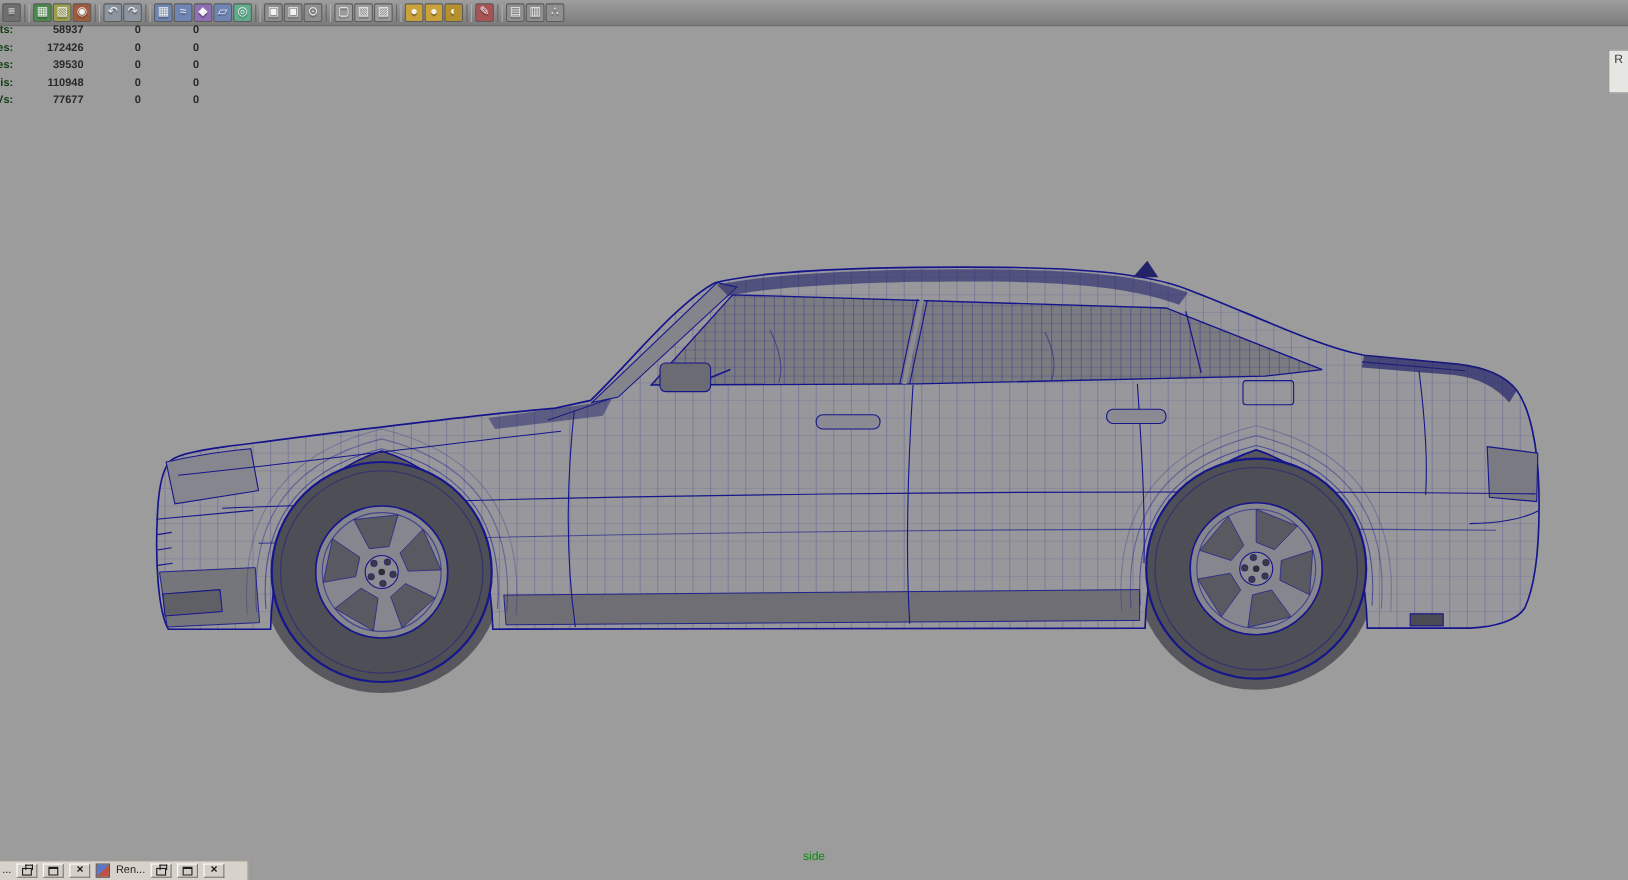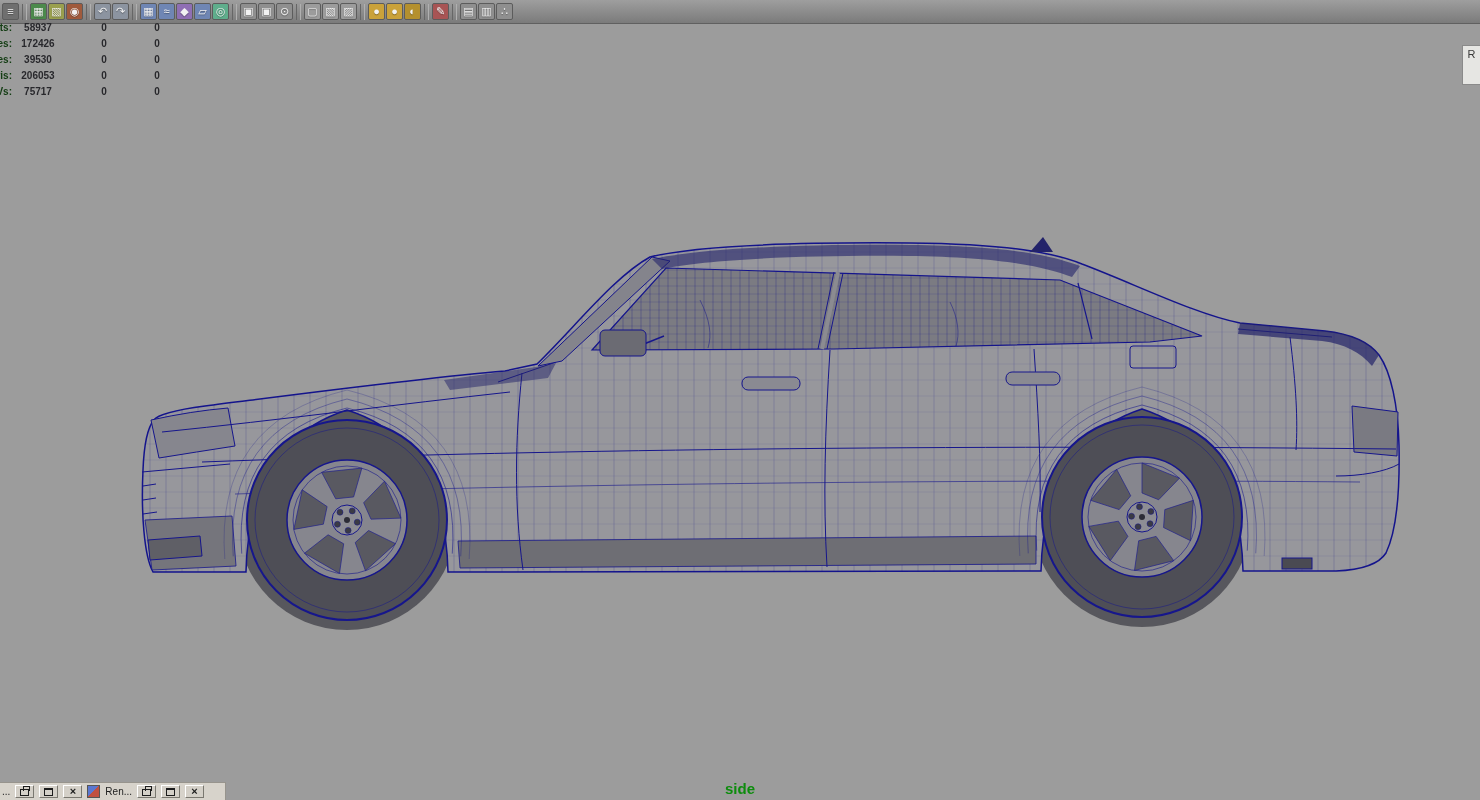--- a/index.html
+++ b/index.html
@@ -25,28 +25,28 @@
     width:3px;height:16px;flex:0 0 auto;margin:0 2px;
     border-left:1px solid #666;border-right:1px solid #b0b0b0;
   }
   
   #viewport{position:absolute;top:24px;left:0;width:1480px;height:776px;background:#9c9c9c}
   #scene{position:absolute;top:0;left:0}
   
   #hud{position:absolute;top:-2px;left:0;font-size:10px;font-weight:bold;letter-spacing:0}
   .hud-row{position:relative;height:16px;width:200px}
   .hud-label{position:absolute;left:-34px;width:46px;text-align:right;color:#143d14;white-space:nowrap}
-  .hud-v{position:absolute;text-align:center;color:#28282c}
+  .hud-v{position:absolute;text-align:right;color:#28282c}
   .v1{left:0;width:76px}
   .v2{left:80px;width:48px}
   .v3{left:133px;width:48px}
   
   #camLabel{
-    position:absolute;left:50%;bottom:3px;transform:translateX(-50%);
-    color:#0d8c0d;font-size:15px;font-weight:bold;
+    position:absolute;left:50%;bottom:15px;transform:translateX(-50%);
+    color:#0d8c0d;font-size:11px;font-weight:normal;
   }
   
   #rpanel{
     position:absolute;top:21px;right:0;width:18px;height:40px;box-sizing:border-box;
     background:#e6e6e3;border:1px solid #8a8a8a;border-right:none;
     font-size:11px;color:#3a3a3a;text-align:center;padding-top:2px;
   }
   
   #taskbar{
     position:absolute;left:0;bottom:0;height:18px;width:226px;box-sizing:border-box;
@@ -427,27 +427,27 @@
         <span class="hud-v v3">0</span>
       </div>
       <div class="hud-row">
         <span class="hud-label">Faces:</span>
         <span class="hud-v v1">39530</span>
         <span class="hud-v v2">0</span>
         <span class="hud-v v3">0</span>
       </div>
       <div class="hud-row">
         <span class="hud-label">Tris:</span>
-        <span class="hud-v v1">206053</span>
+        <span class="hud-v v1">110948</span>
         <span class="hud-v v2">0</span>
         <span class="hud-v v3">0</span>
       </div>
       <div class="hud-row">
         <span class="hud-label">UVs:</span>
-        <span class="hud-v v1">75717</span>
+        <span class="hud-v v1">77677</span>
         <span class="hud-v v2">0</span>
         <span class="hud-v v3">0</span>
       </div>
     </div>
 
   <div id="camLabel">side</div>
 
   <div id="rpanel">
     <span>R</span>
   </div>

